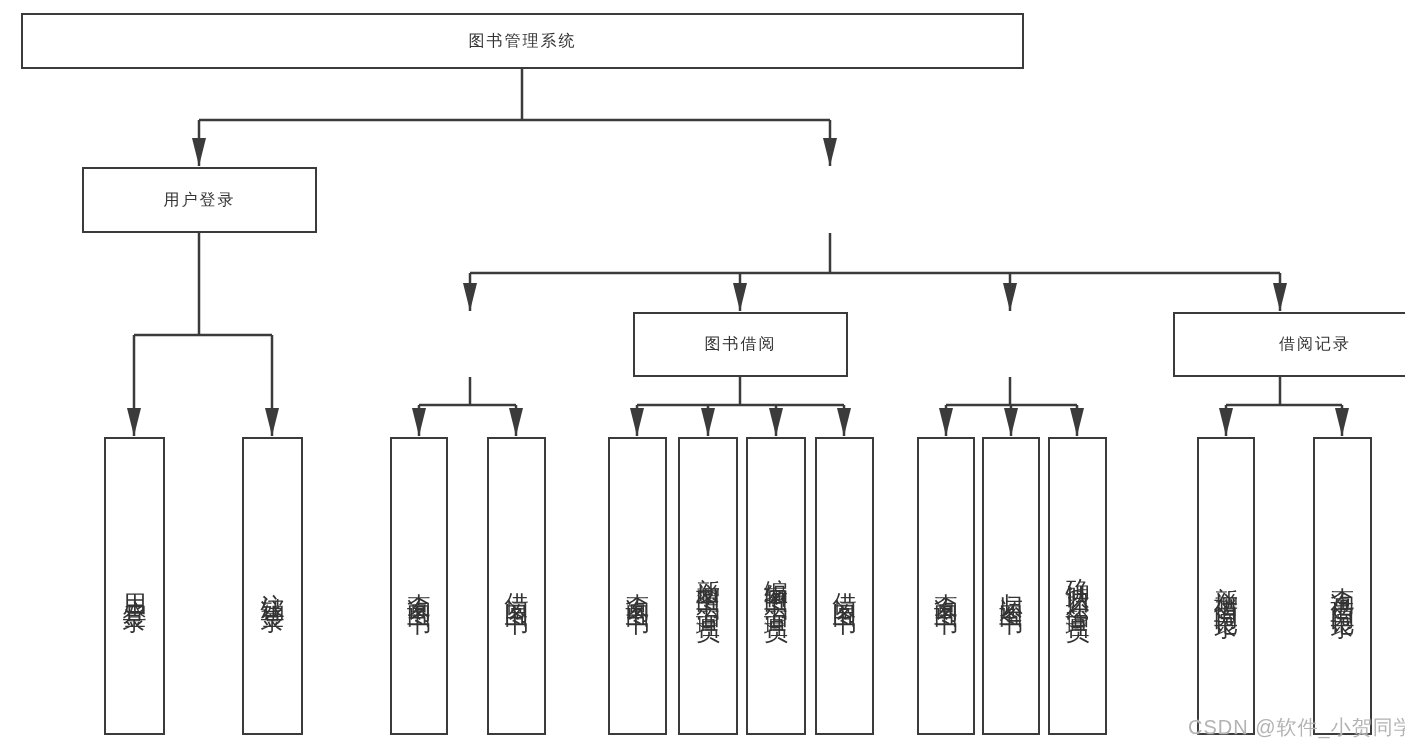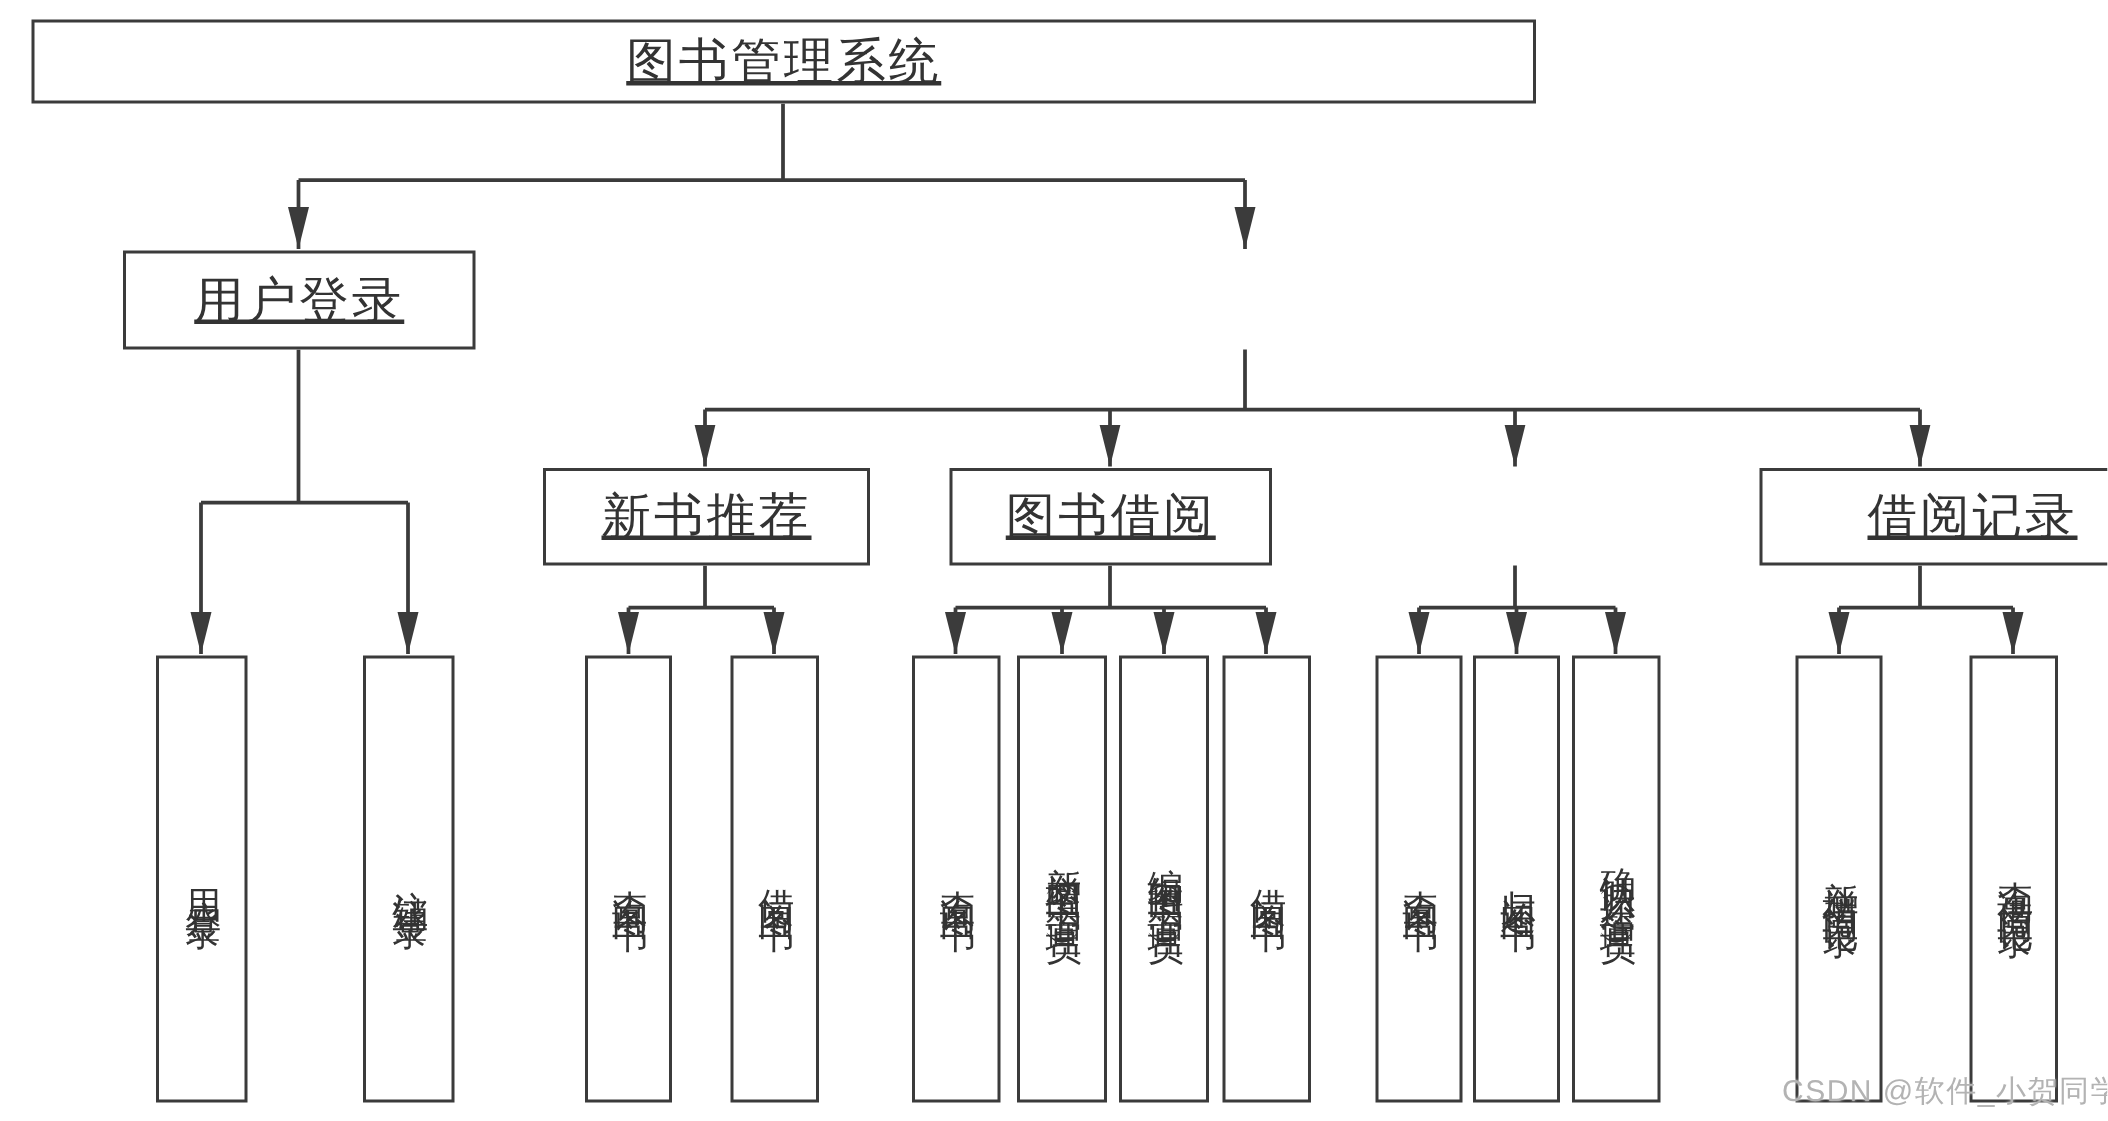--- a/index.html
+++ b/index.html
@@ -15,21 +15,21 @@
   .connectors line{stroke:var(--line,#3b3b3b);stroke-width:2.5;}
   .connectors .ah-path{fill:var(--line,#3b3b3b);stroke:none;}
   .node{
     position:absolute;box-sizing:border-box;
     background:var(--box-fill,#fff);
     border:2px solid var(--box-border,#3b3b3b);
     color:var(--text,#333);
     display:flex;align-items:center;justify-content:center;
     text-align:center;
   }
-  .node.h{font-size:33px;letter-spacing:2px;white-space:nowrap;text-decoration:underline;}
+  .node.h{font-size:16px;letter-spacing:2px;white-space:nowrap;}
   .node.v{
     writing-mode:vertical-rl;text-orientation:mixed;
     font-size:24px;letter-spacing:6px;line-height:1;
     padding:10px 0;
   }
   .watermark{
     position:absolute;left:1188px;top:714px;z-index:10;
     font-size:20px;letter-spacing:1px;color:var(--watermark,#b3b3b3);
     text-shadow:0 0 2px rgba(255,255,255,.8);
     white-space:nowrap;
@@ -99,21 +99,20 @@
       <line x1="1226" y1="405" x2="1342" y2="405"></line>
       <line x1="1226" y1="405" x2="1226" y2="436" marker-end="url(#ah)"></line>
       <line x1="1342" y1="405" x2="1342" y2="436" marker-end="url(#ah)"></line>
     </g>
   </svg>
 
   <div class="node h" style="left:21px;top:13px;width:1003px;height:56px;">图书管理系统</div>
 
   <div class="node h" style="left:82px;top:167px;width:235px;height:66px;">用户登录</div>
 
-  <div class="node h" style="left:362px;top:312px;width:218px;height:65px;">新书推荐</div>
   <div class="node h" style="left:633px;top:312px;width:215px;height:65px;">图书借阅</div>
   <div class="node h" style="left:1173px;top:312px;width:259px;height:65px;padding-left:25px;">借阅记录</div>
 
   <div class="node v" style="left:104px;top:437px;width:61px;height:298px;">用户登录</div>
   <div class="node v" style="left:242px;top:437px;width:61px;height:298px;">注销登录</div>
 
   <div class="node v" style="left:390px;top:437px;width:58px;height:298px;">查询图书</div>
   <div class="node v" style="left:487px;top:437px;width:59px;height:298px;">借阅图书</div>
 
   <div class="node v" style="left:608px;top:437px;width:59px;height:298px;">查询图书</div>

